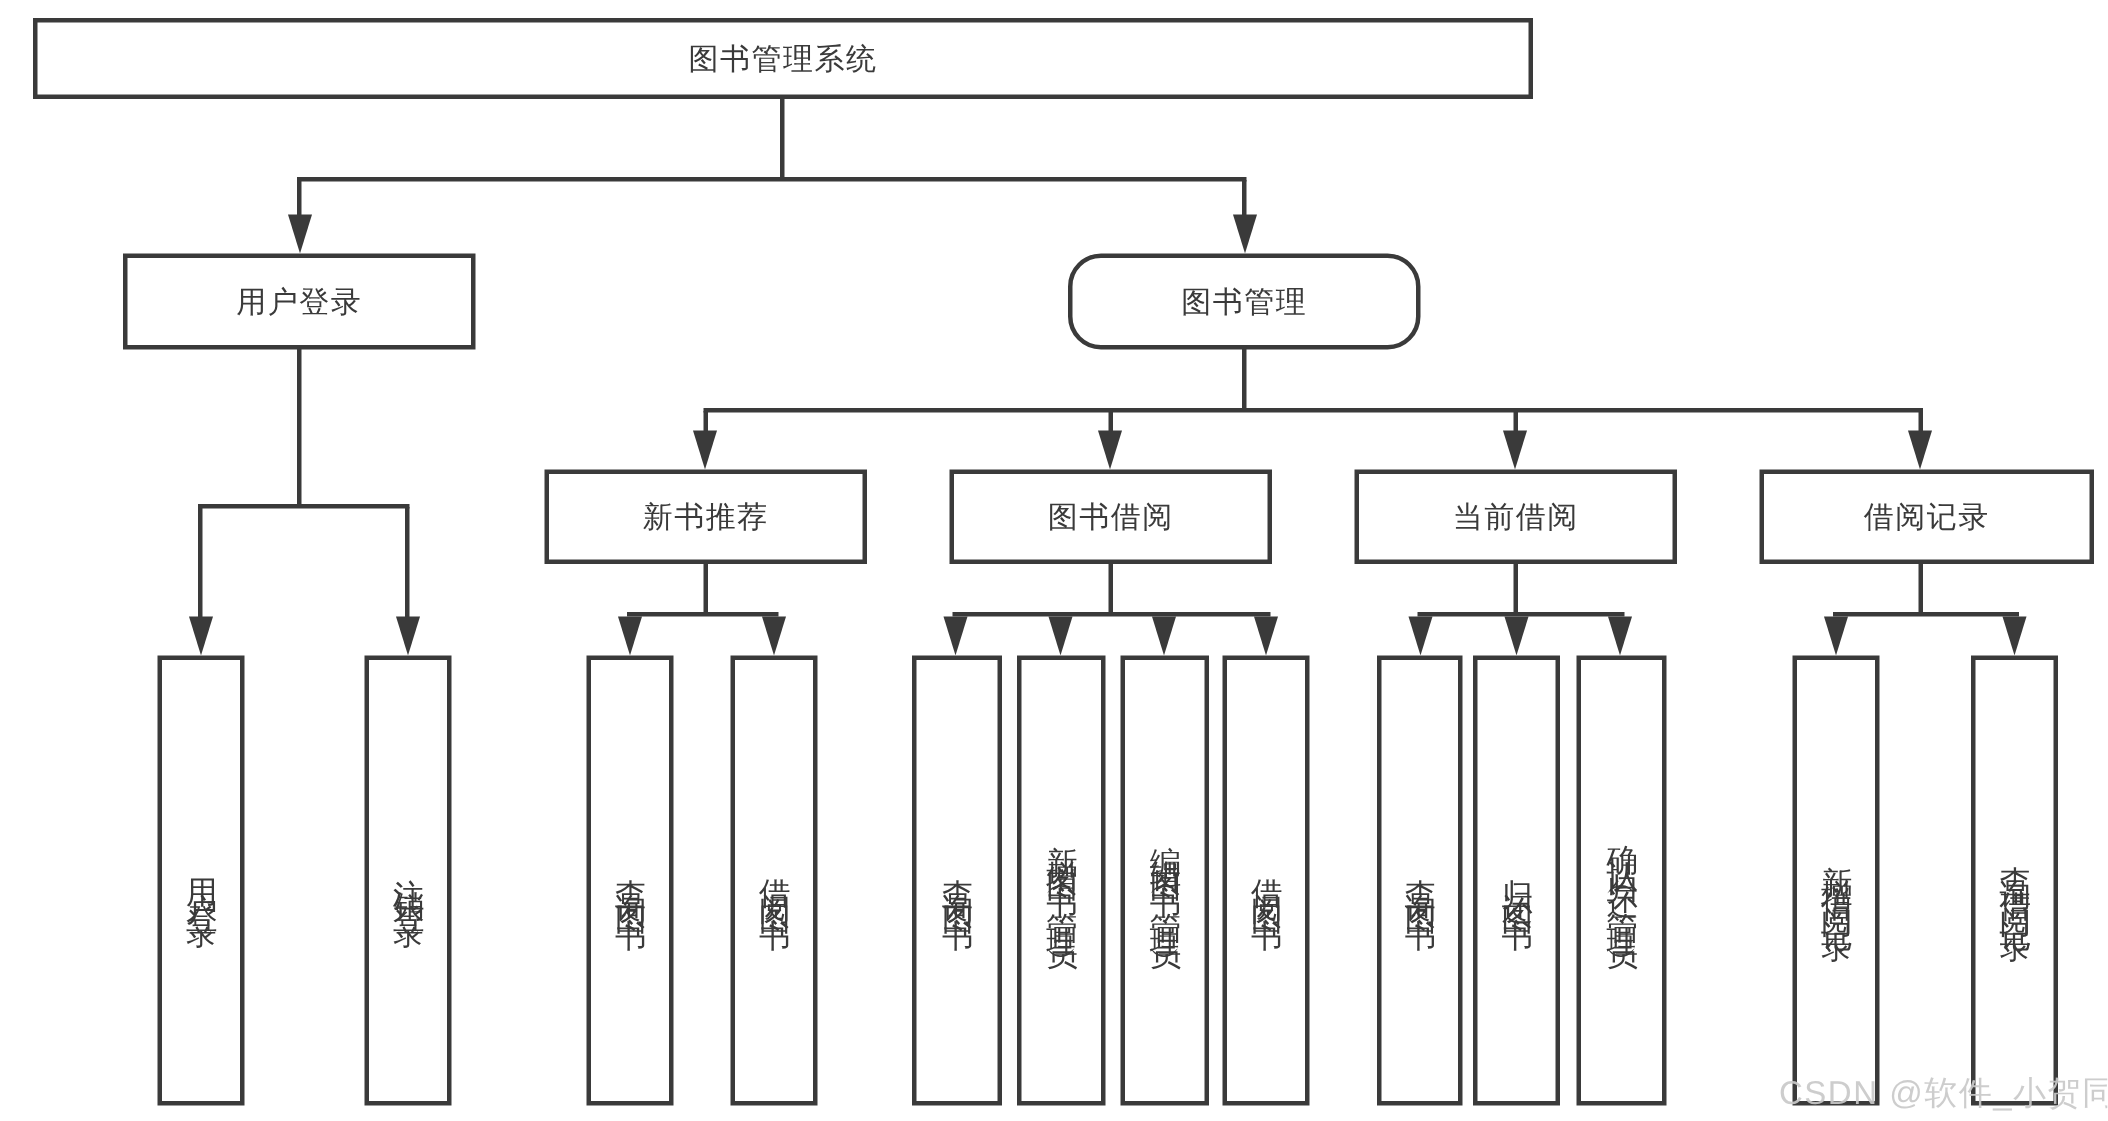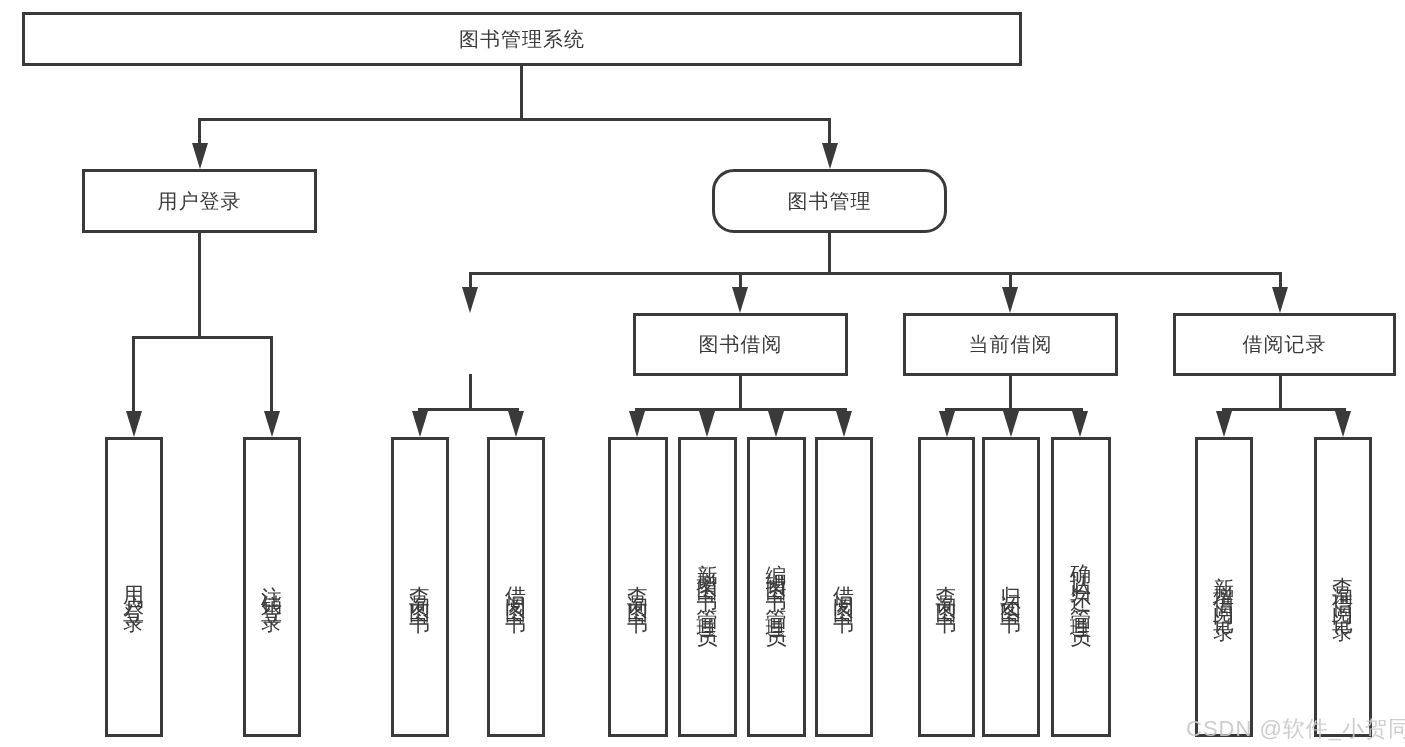--- a/index.html
+++ b/index.html
@@ -64,20 +64,23 @@
   <div class="hl" style="left:469px; top:272px; width:813px;"></div>
   <div class="vl" style="left:469px; top:274px; height:15px;"></div>
   <div class="vl" style="left:739px; top:274px; height:15px;"></div>
   <div class="vl" style="left:1009px; top:274px; height:15px;"></div>
   <div class="vl" style="left:1279px; top:274px; height:15px;"></div>
   <div class="arrow" style="left:462px; top:287px;"></div>
   <div class="arrow" style="left:732px; top:287px;"></div>
   <div class="arrow" style="left:1002px; top:287px;"></div>
   <div class="arrow" style="left:1272px; top:287px;"></div>
 
+  <div class="box h" style="left:363px; top:313px; width:215px; height:63px;">
+    <span class="label">新书推荐</span>
+  </div>
   <div class="box h" style="left:633px; top:313px; width:215px; height:63px;">
     <span class="label">图书借阅</span>
   </div>
   <div class="box h" style="left:903px; top:313px; width:215px; height:63px;">
     <span class="label">当前借阅</span>
   </div>
   <div class="box h" style="left:1173px; top:313px; width:223px; height:63px;">
     <span class="label">借阅记录</span>
   </div>
 

